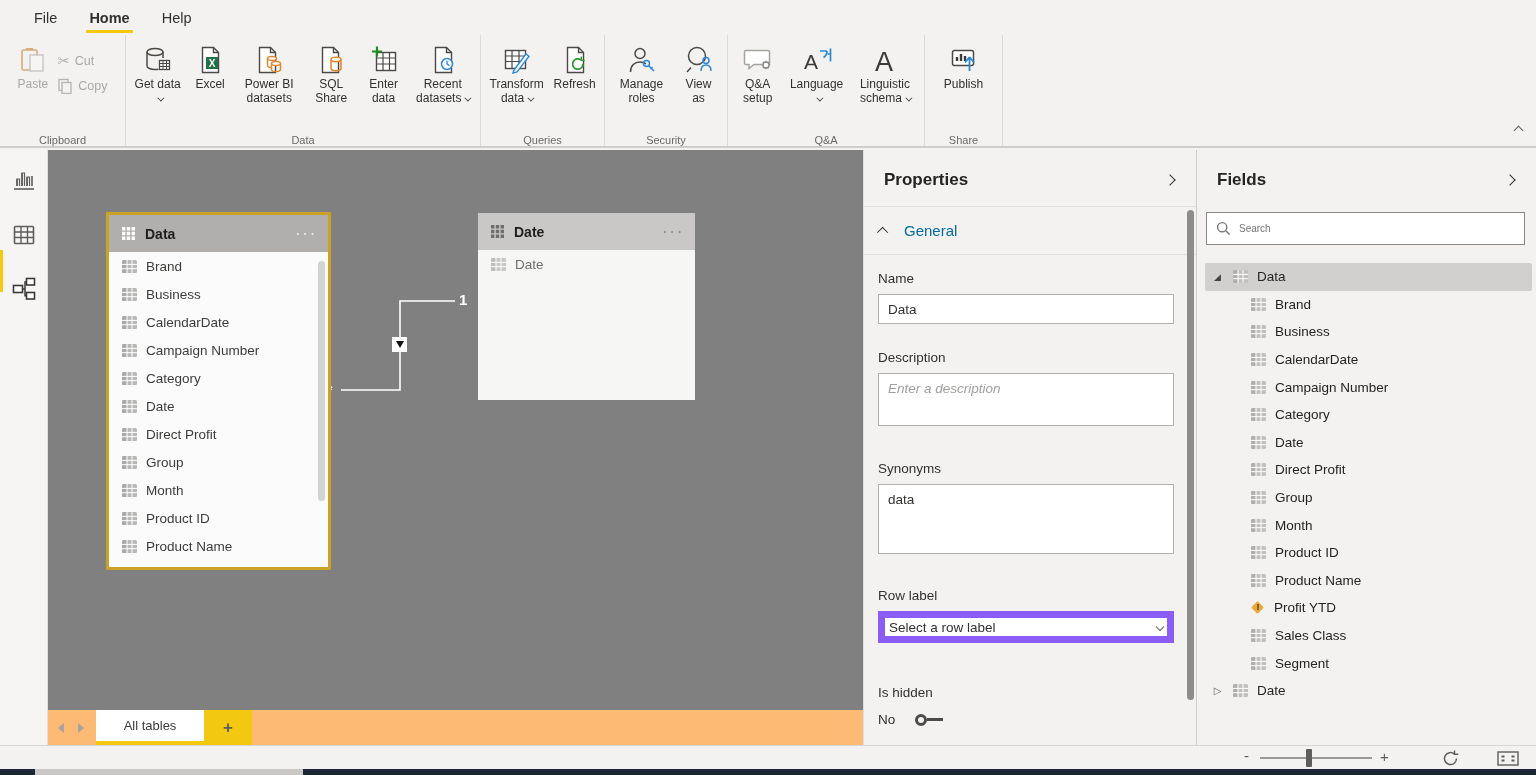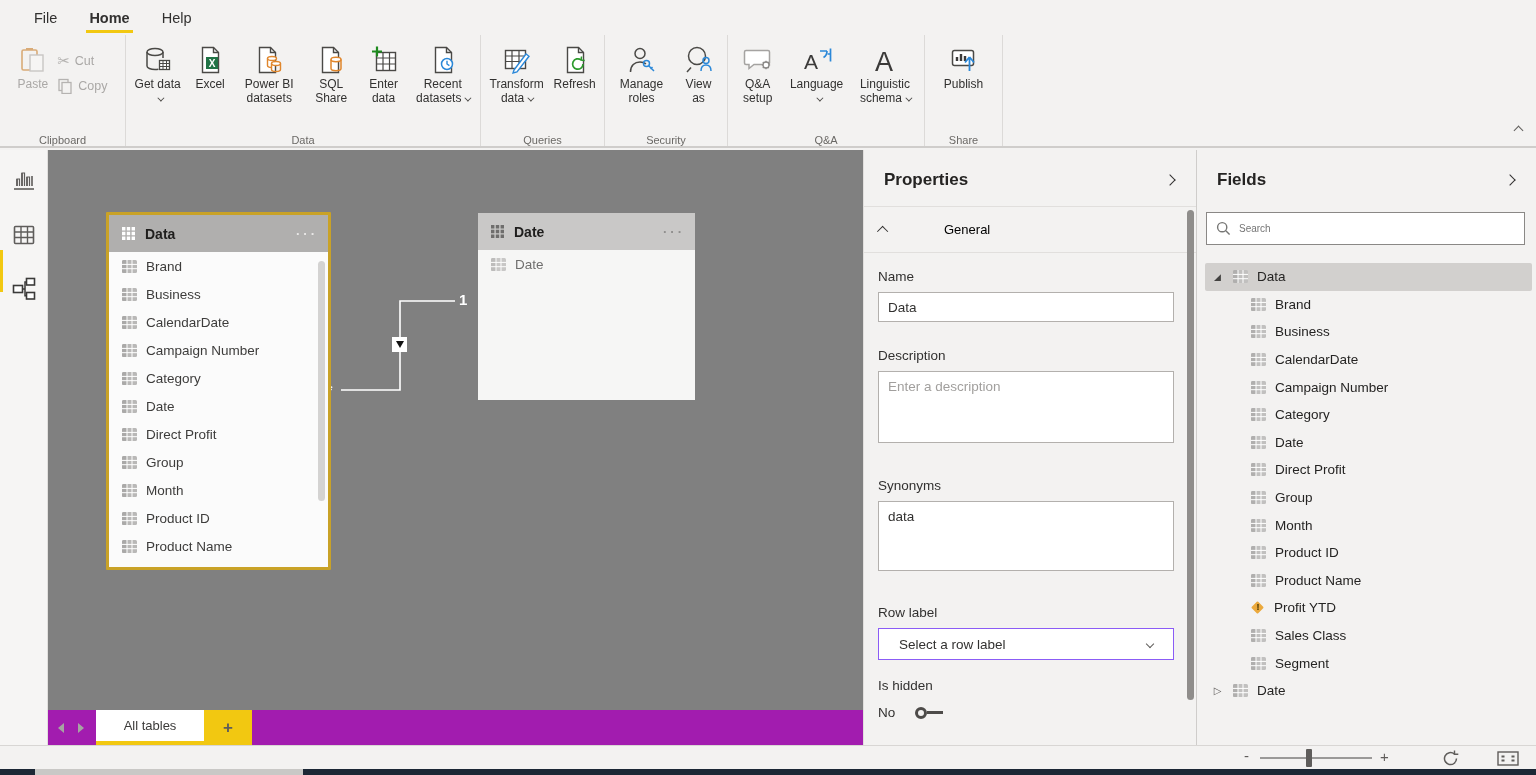--- a/index.html
+++ b/index.html
@@ -46,45 +46,45 @@
   .card.date-card { left:430px; top:63px; width:217px; height:187px; }
   .date-card .card-header { background:#c9c8c7; }
   .date-card .card-body { background:#f6f6f5; height:150px; }
   .date-card .crow { color:#6f6e6d; }
   .vscroll { position:absolute; right:3px; width:7px; border-radius:4px; background:#d4d3d2; }
 
   .rel-label { position:absolute; color:#fff; font-weight:bold; }
   .rel-arrow { position:absolute; left:344px; top:187px; width:15px; height:15px; background:#fff; display:flex; align-items:center; justify-content:center; }
   .rel-arrow i { display:block; width:0; height:0; border-left:4.5px solid transparent; border-right:4.5px solid transparent; border-top:7px solid #111; }
 
-  .tabstrip { position:absolute; left:0; top:560px; width:815px; height:35px; background:#a21caf; display:flex; align-items:stretch; }
+  .tabstrip { position:absolute; left:0; top:560px; width:815px; height:35px; background:#fdba74; display:flex; align-items:stretch; }
   .nav-arrows { display:flex; align-items:center; gap:14px; padding:0 12px 0 10px; }
   .tri { width:0; height:0; border-top:5px solid transparent; border-bottom:5px solid transparent; }
   .tri.left { border-right:6px solid #a6a4a2; }
   .tri.right { border-left:6px solid #a6a4a2; }
   .page-tab { width:108px; background:#fff; border-bottom:4px solid #f2c811; display:flex; align-items:center; justify-content:center; font-size:13px; color:#3b3a39; }
   .add-tab { width:48px; background:#f2c811; display:flex; align-items:center; justify-content:center; font-size:17px; font-weight:bold; color:#5f5d5b; }
 
   
   .panel { background:#f3f2f1; position:relative; }
   .props { width:333px; border-left:1px solid #e1dfdd; }
   .fieldsp { width:340px; border-left:1px solid #cfcdcb; }
   .panel-title-row { display:flex; align-items:center; justify-content:space-between; padding:20px 22px 16px 20px; }
   .panel-title { font-size:17px; font-weight:bold; color:#252423; }
   .chev-right { display:inline-block; width:8px; height:8px; border-top:1.7px solid #323130; border-right:1.7px solid #323130; transform:rotate(45deg); }
   .divider { height:1px; background:#e1dfdd; }
   .section-head { display:flex; align-items:center; gap:16px; padding:15px 14px 15px 16px; }
   .chev-up { display:inline-block; width:8px; height:8px; border-left:1.7px solid #323130; border-top:1.7px solid #323130; transform:rotate(45deg) translateY(2px); }
-  .section-label { font-size:13px; color:#000000;margin-left:40px; }
+  .section-label { font-size:15px; color:#0369a1; }
   .pcontent { padding:0 22px 0 14px; }
   .plabel { font-size:13.5px; color:#323130; }
   .pinput { width:100%; height:30px; border:1px solid #b3b0ad; background:#fff; font-family:inherit; font-size:13.5px; color:#323130; padding:0 9px; margin-top:8px; outline:none; }
   .ptextarea { width:100%; border:1px solid #b3b0ad; background:#fff; font-family:inherit; font-size:13.5px; color:#323130; padding:7px 9px; margin-top:8px; resize:none; outline:none; }
   .ptextarea::placeholder, .pinput::placeholder { color:#a19f9d; }
-  .pselect { width:100%; height:32px; border:1px solid #8b5cf6; background:#fff; display:flex; align-items:center; justify-content:space-between; padding:0 20px; font-size:13.5px; color:#323130; margin-top:8px; }
+  .pselect { width:100%; height:32px; border:7px solid #8b5cf6; background:#fff; display:flex; align-items:center; justify-content:space-between; padding:0 4px; font-size:13.5px; color:#323130; margin-top:8px; }
   .pselect .chev { width:6px; height:6px; border-right:1.5px solid #605e5c; border-bottom:1.5px solid #605e5c; transform:rotate(45deg); }
   .toggle-row { display:flex; align-items:center; gap:20px; margin-top:12px; font-size:13.5px; color:#323130; }
   .toggle { display:flex; align-items:center; cursor:default; }
   .toggle .ring { width:12px; height:12px; border:3px solid #4d4b49; border-radius:50%; }
   .toggle .dash { width:16px; height:3px; background:#4d4b49; }
   .props-scroll { position:absolute; right:2px; top:60px; width:7px; height:490px; background:#8f8d8b; border-radius:4px; }
 
   .search-box { margin:6px 11px 0 9px; height:33px; border:1px solid #8a8886; background:#fff; display:flex; align-items:center; padding:0 9px; gap:8px; }
   .search-box input { border:none; outline:none; flex:1; font-family:Liberation Sans, sans-serif; font-size:10px; color:#323130; background:transparent; }
   .fields-list { margin-top:18px; }
@@ -538,29 +538,29 @@
     <div class="divider"></div>
     <div class="section-head">
       <span class="chev-up"></span>
       <span class="section-label">General</span>
     </div>
     <div class="divider"></div>
     <div class="pcontent">
       <div class="plabel" style="margin-top:16px">Name</div>
       <input class="pinput" value="Data" style="">
       <div class="plabel" style="margin-top:26px">Description</div>
-      <textarea class="ptextarea" style="height: 72px;" placeholder="Enter a description"></textarea>
+      <textarea class="ptextarea" style="height: 53px; font-style: italic;" placeholder="Enter a description"></textarea>
       <div class="plabel" style="margin-top:31px">Synonyms</div>
       <textarea class="ptextarea" style="height: 70px;">data</textarea>
       <div class="plabel" style="margin-top:30px">Row label</div>
       <div class="pselect">
         <span>Select a row label</span>
         <span class="chev"></span>
       </div>
-      <div class="plabel" style="margin-top:18px">Is hidden</div>
+      <div class="plabel" style="margin-top:42px">Is hidden</div>
       <div class="toggle-row">
         <span>No</span>
         <span class="toggle">
             <span class="ring"></span>
             <span class="dash"></span>
           </span>
       </div>
     </div>
     <div class="props-scroll"></div>
   </div>

